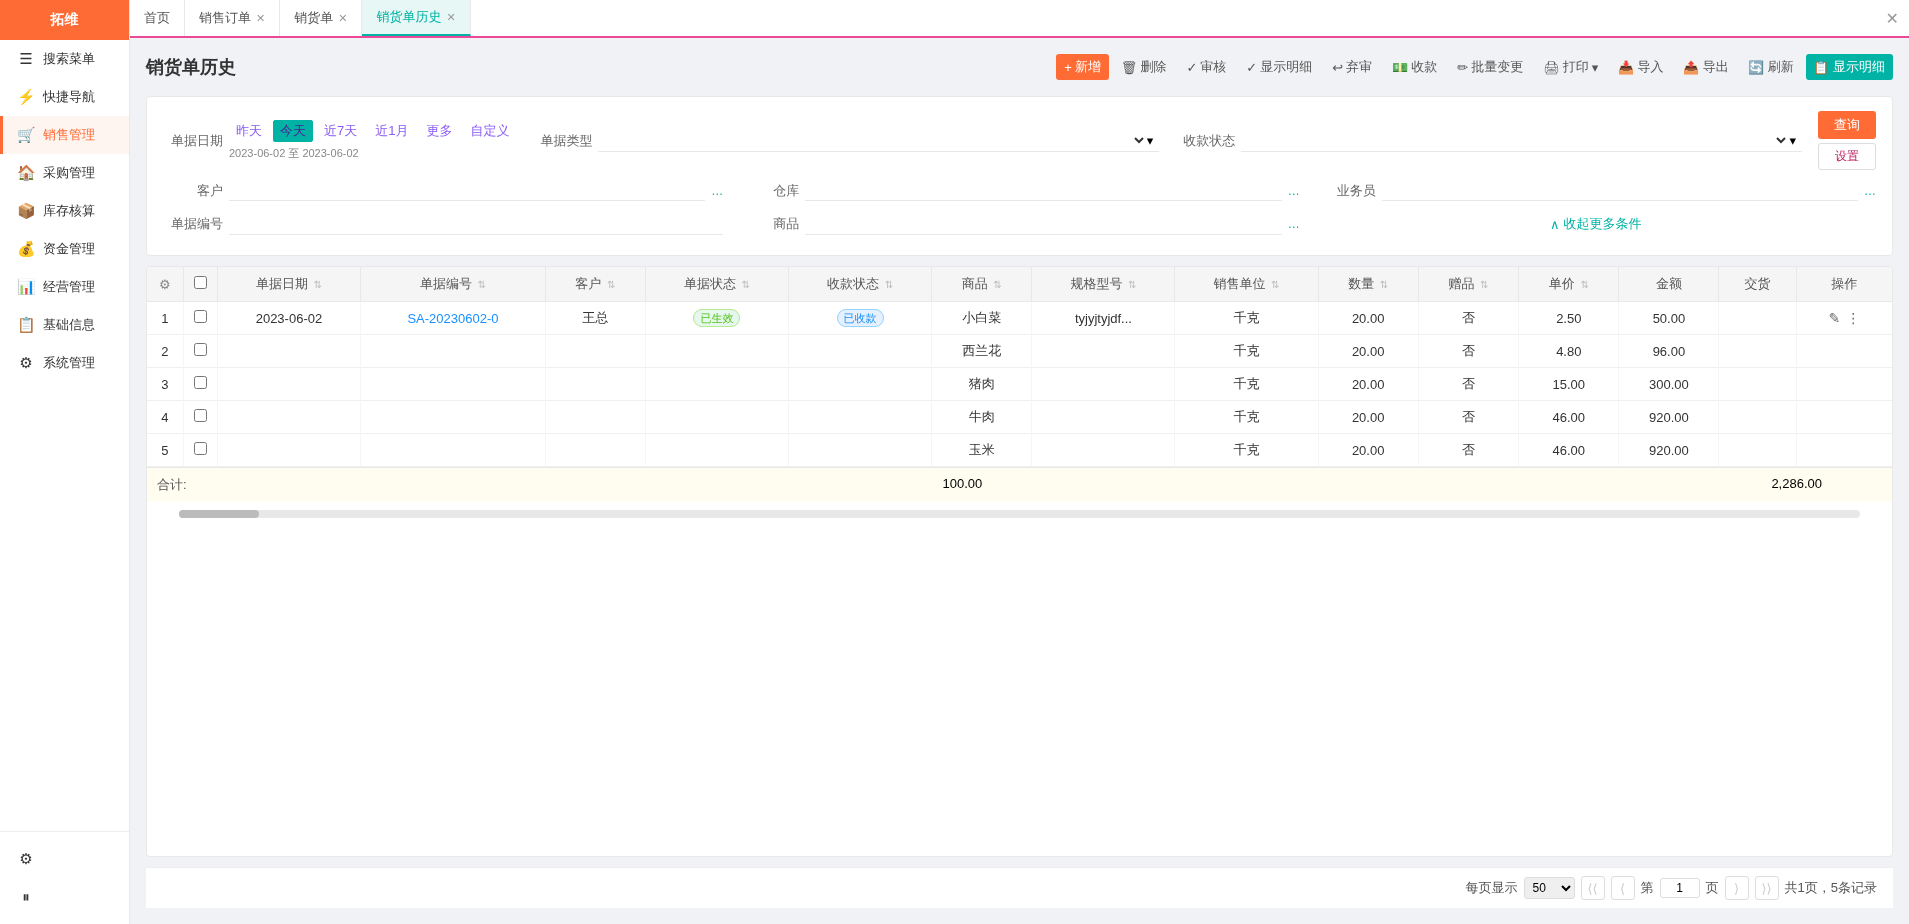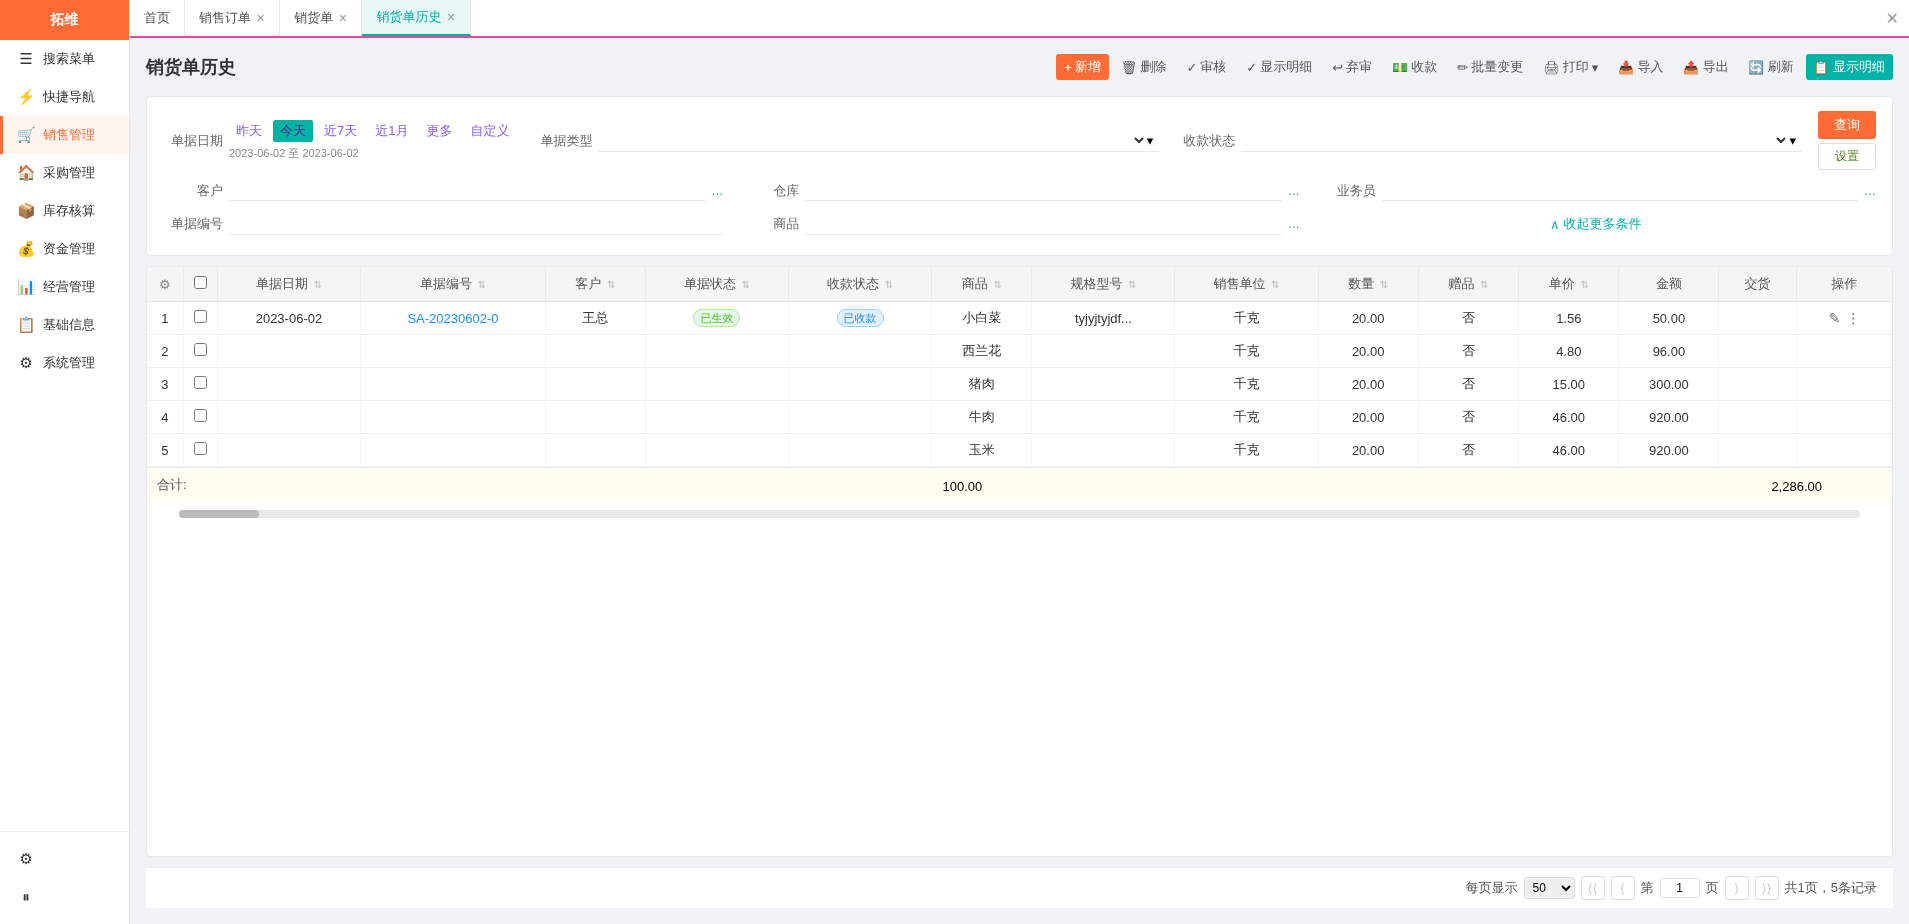--- a/index.html
+++ b/index.html
@@ -202,21 +202,21 @@
       background: #ff6b35;
       color: white;
       border: none;
       padding: 5px 16px;
       border-radius: 3px;
       cursor: pointer;
       font-size: 13px;
     }
     .settings-btn {
       background: white;
-      color: #4d7c0f;
+      color: #be185d;
       border: 1px solid #ddd;
       padding: 4px 12px;
       border-radius: 3px;
       cursor: pointer;
       font-size: 12px;
     }
 
     
     .table-container {
       background: #fff;
@@ -263,21 +263,21 @@
     .badge-blue { background: #e6f0ff; color: #1890ff; border: 1px solid #91d5ff; }
     .link-text { color: #1890ff; cursor: pointer; text-decoration: none; }
     .action-icon { color: #666; cursor: pointer; font-size: 14px; margin: 0 3px; }
 
     
     .table-footer {
       background: #fffdf0;
       border-top: 1px solid #e8e8e8;
       padding: 8px 10px;
       display: flex;
-      align-items: flex-end;
+      align-items: flex-start;
       gap: 16px;
       font-size: 12px;
       font-weight: 500;
     }
     .footer-label { color: #555; }
     .footer-values { display: flex; gap: 40px; flex: 1; }
 
     
     .pagination {
       display: flex;
@@ -628,21 +628,21 @@
         <span class="badge badge-green">已生效</span>
       </td>
       <td>
         <span class="badge badge-blue">已收款</span>
       </td>
       <td>小白菜</td>
       <td>tyjyjtyjdf...</td>
       <td>千克</td>
       <td>20.00</td>
       <td>否</td>
-      <td>1.56</td>
+      <td>2.50</td>
       <td>50.00</td>
       <td></td>
       <td>
         <span class="action-icon" title="编辑">✎</span><span class="action-icon" title="更多">⋮</span>
       </td>
     </tr>
             <tr>
       <td>2</td>
       <td><input type="checkbox" style=""></td>
       <td></td>

